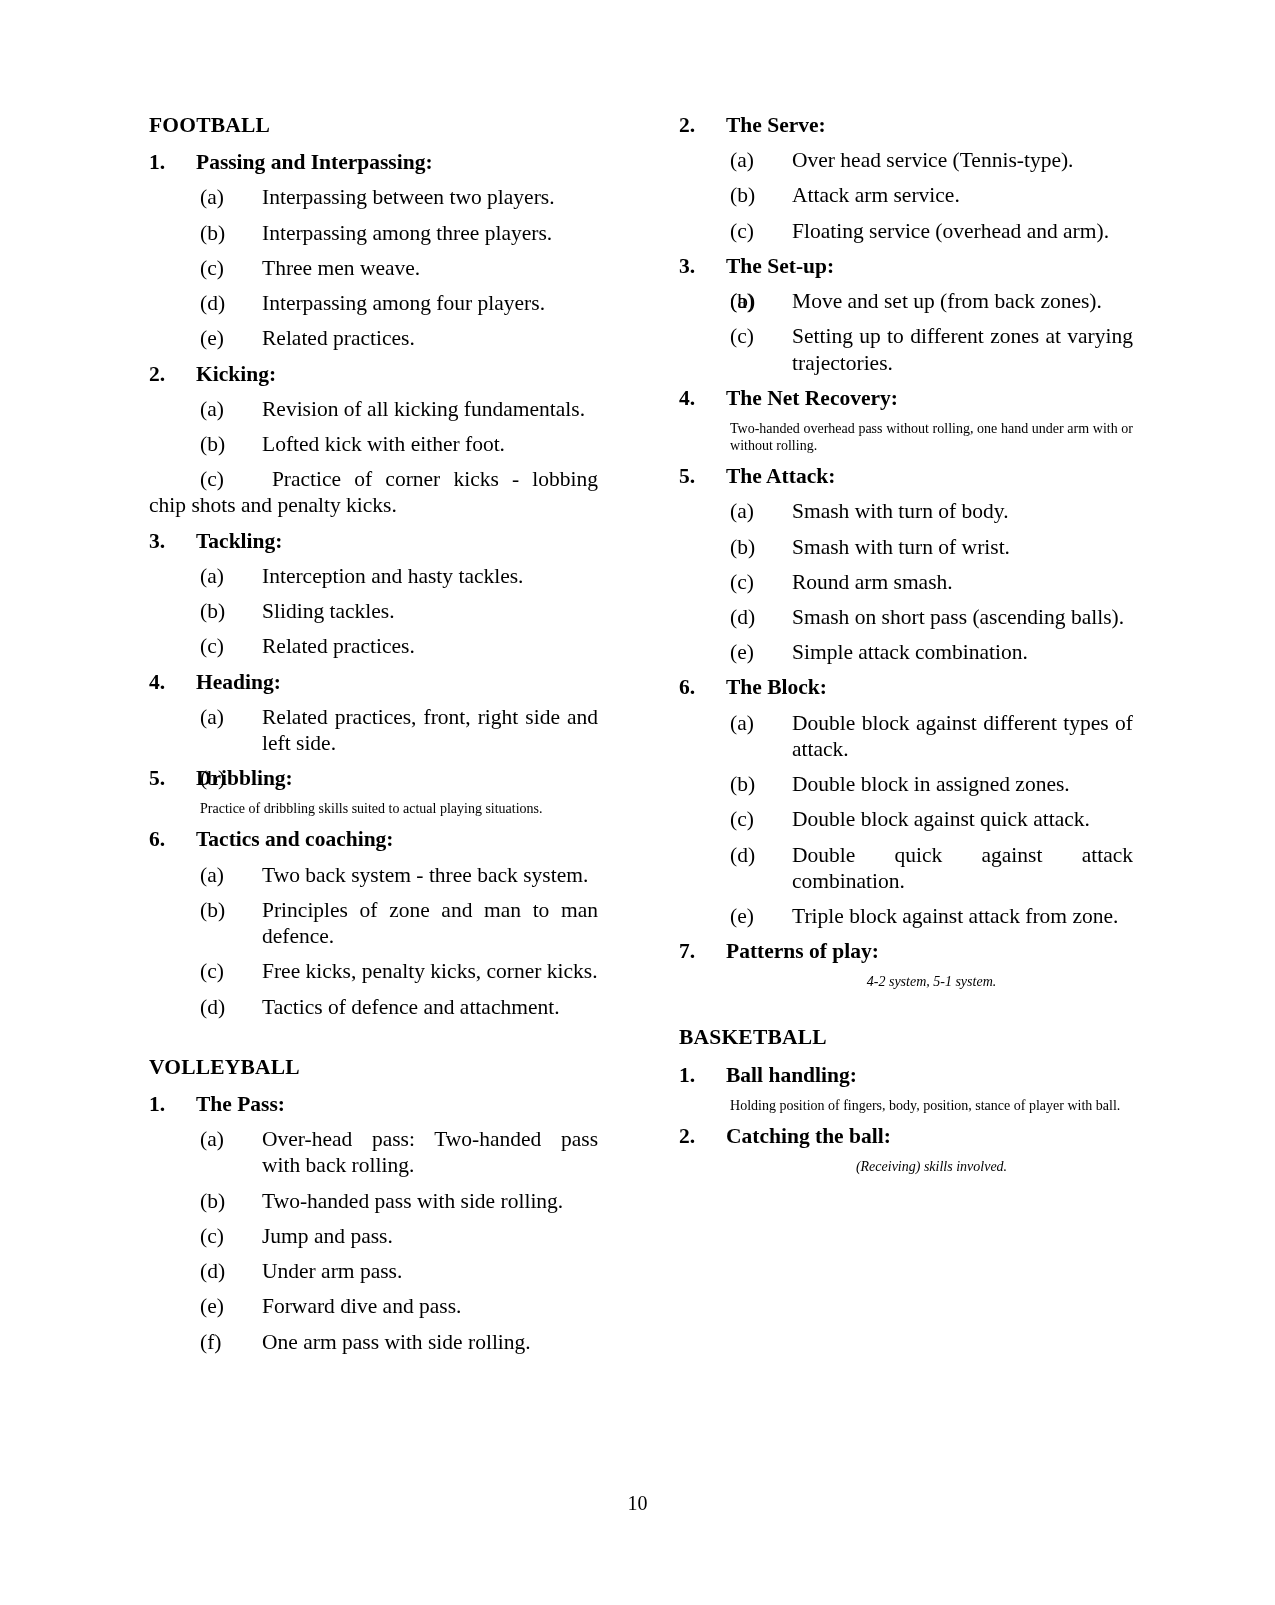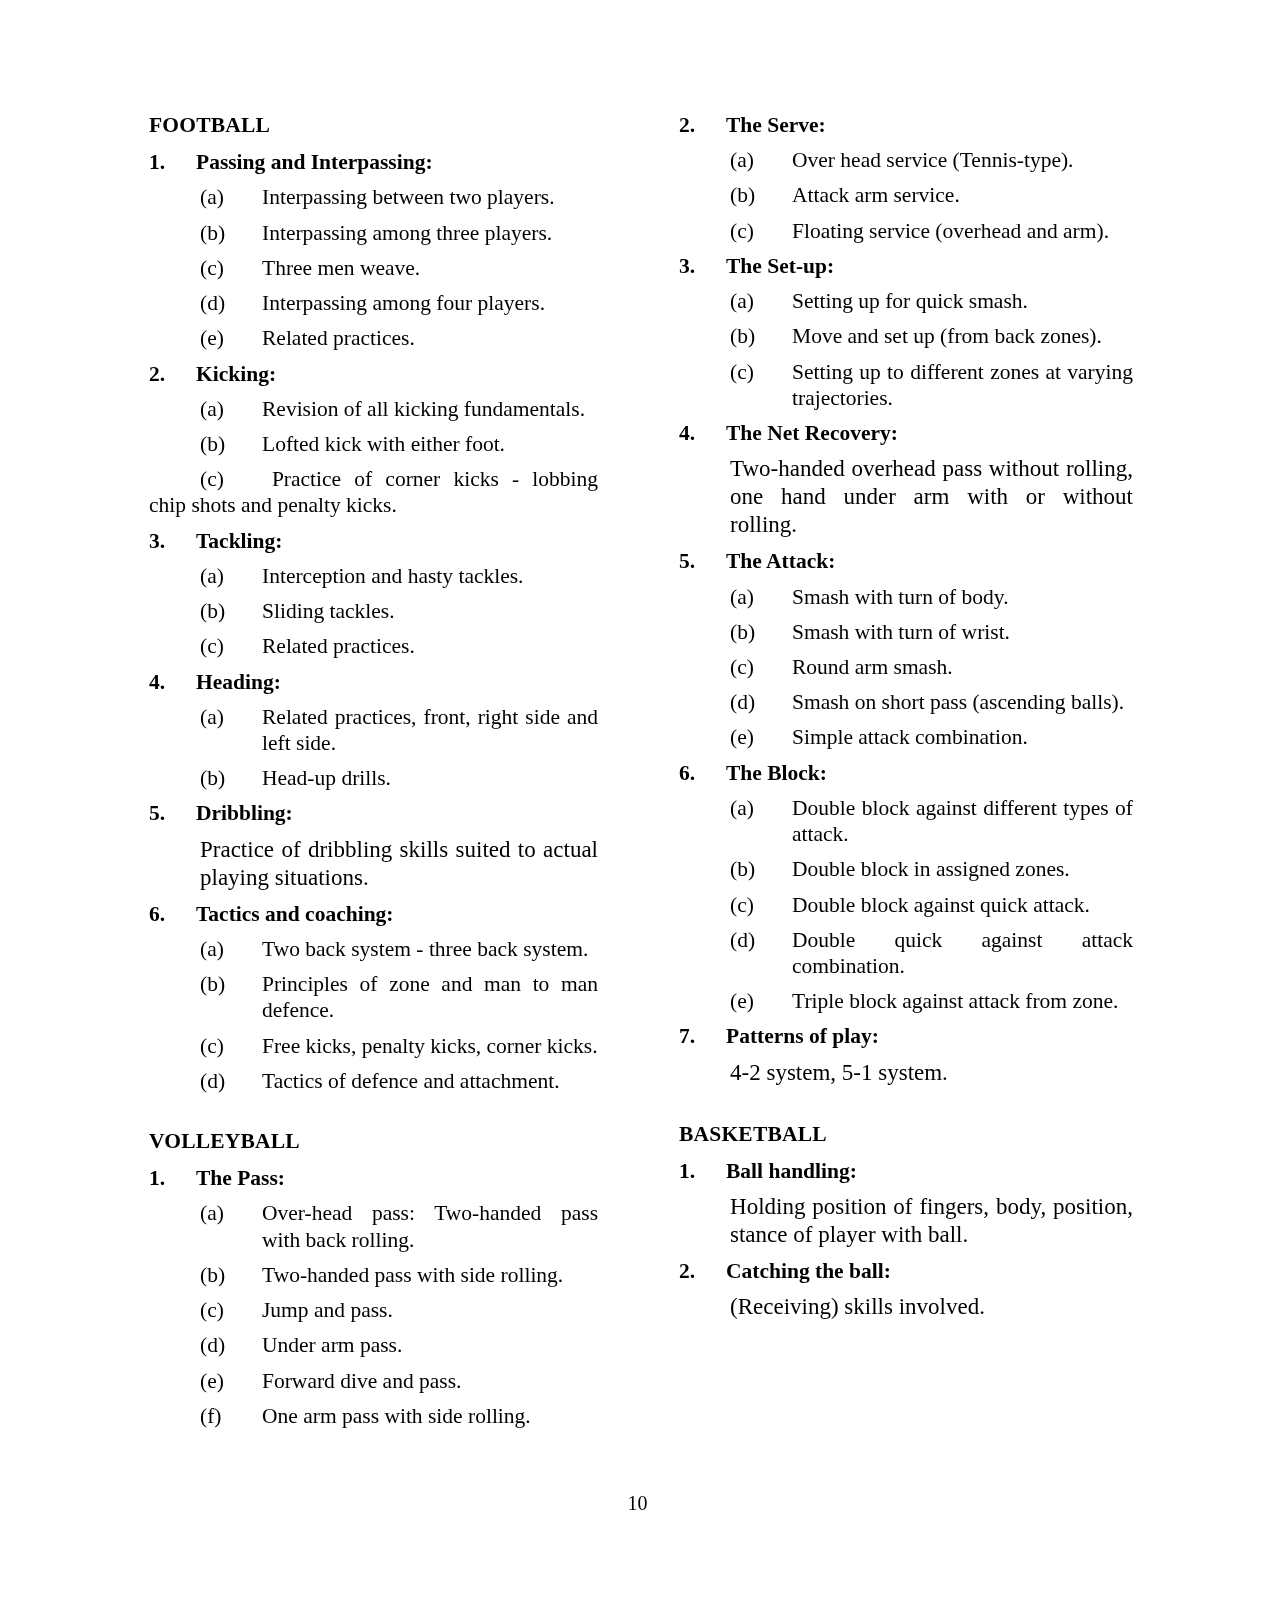--- a/index.html
+++ b/index.html
@@ -105,29 +105,30 @@
   .sub-item.full-wrap .gap {
     display: inline-block;
     width: 48px;
   }
   .sub-item.full-wrap .txt {
     display: inline;
   }
 
   
   .body-para {
-    font-size: 23px;
+    font-size: 14px;
     line-height: 1.22;
     margin: 0 0 9px 0;
     padding-left: 51px;
     text-align: justify;
     text-justify: inter-word;
   }
   .body-para.no-justify {
-    text-align: left;
+    text-align: center;
+    font-style: italic;
   }
 
   .page-number {
     position: absolute;
     left: 0;
     right: 0;
     bottom: 92px;
     text-align: center;
     font-size: 20px;
     line-height: 1;
@@ -185,21 +186,20 @@
           <span class="letter">(c)</span>
           <span class="txt">Related practices.</span>
         </div>
         <div class="num-item"><span class="num">4.</span><span>Heading:</span></div>
         <div class="sub-item">
           <span class="letter">(a)</span>
           <span class="txt">Related practices, front, right side and left side.</span>
         </div>
         <div class="sub-item">
           <span class="letter">(b)</span>
-          <span class="txt">Head-up drills.</span>
         </div>
         <div class="num-item"><span class="num">5.</span><span>Dribbling:</span></div>
         <div class="body-para">Practice of dribbling skills suited to actual playing situations.</div>
         <div class="num-item"><span class="num">6.</span><span>Tactics and coaching:</span></div>
         <div class="sub-item">
           <span class="letter">(a)</span>
           <span class="txt">Two back system - three back system.</span>
         </div>
         <div class="sub-item">
           <span class="letter">(b)</span>
@@ -250,21 +250,20 @@
           <span class="letter">(b)</span>
           <span class="txt">Attack arm service.</span>
         </div>
         <div class="sub-item">
           <span class="letter">(c)</span>
           <span class="txt">Floating service (overhead and arm).</span>
         </div>
         <div class="num-item"><span class="num">3.</span><span>The Set-up:</span></div>
         <div class="sub-item">
           <span class="letter">(a)</span>
-          <span class="txt">Setting up for quick smash.</span>
         </div>
         <div class="sub-item">
           <span class="letter">(b)</span>
           <span class="txt">Move and set up (from back zones).</span>
         </div>
         <div class="sub-item">
           <span class="letter">(c)</span>
           <span class="txt">Setting up to different zones at varying trajectories.</span>
         </div>
         <div class="num-item"><span class="num">4.</span><span>The Net Recovery:</span></div>

